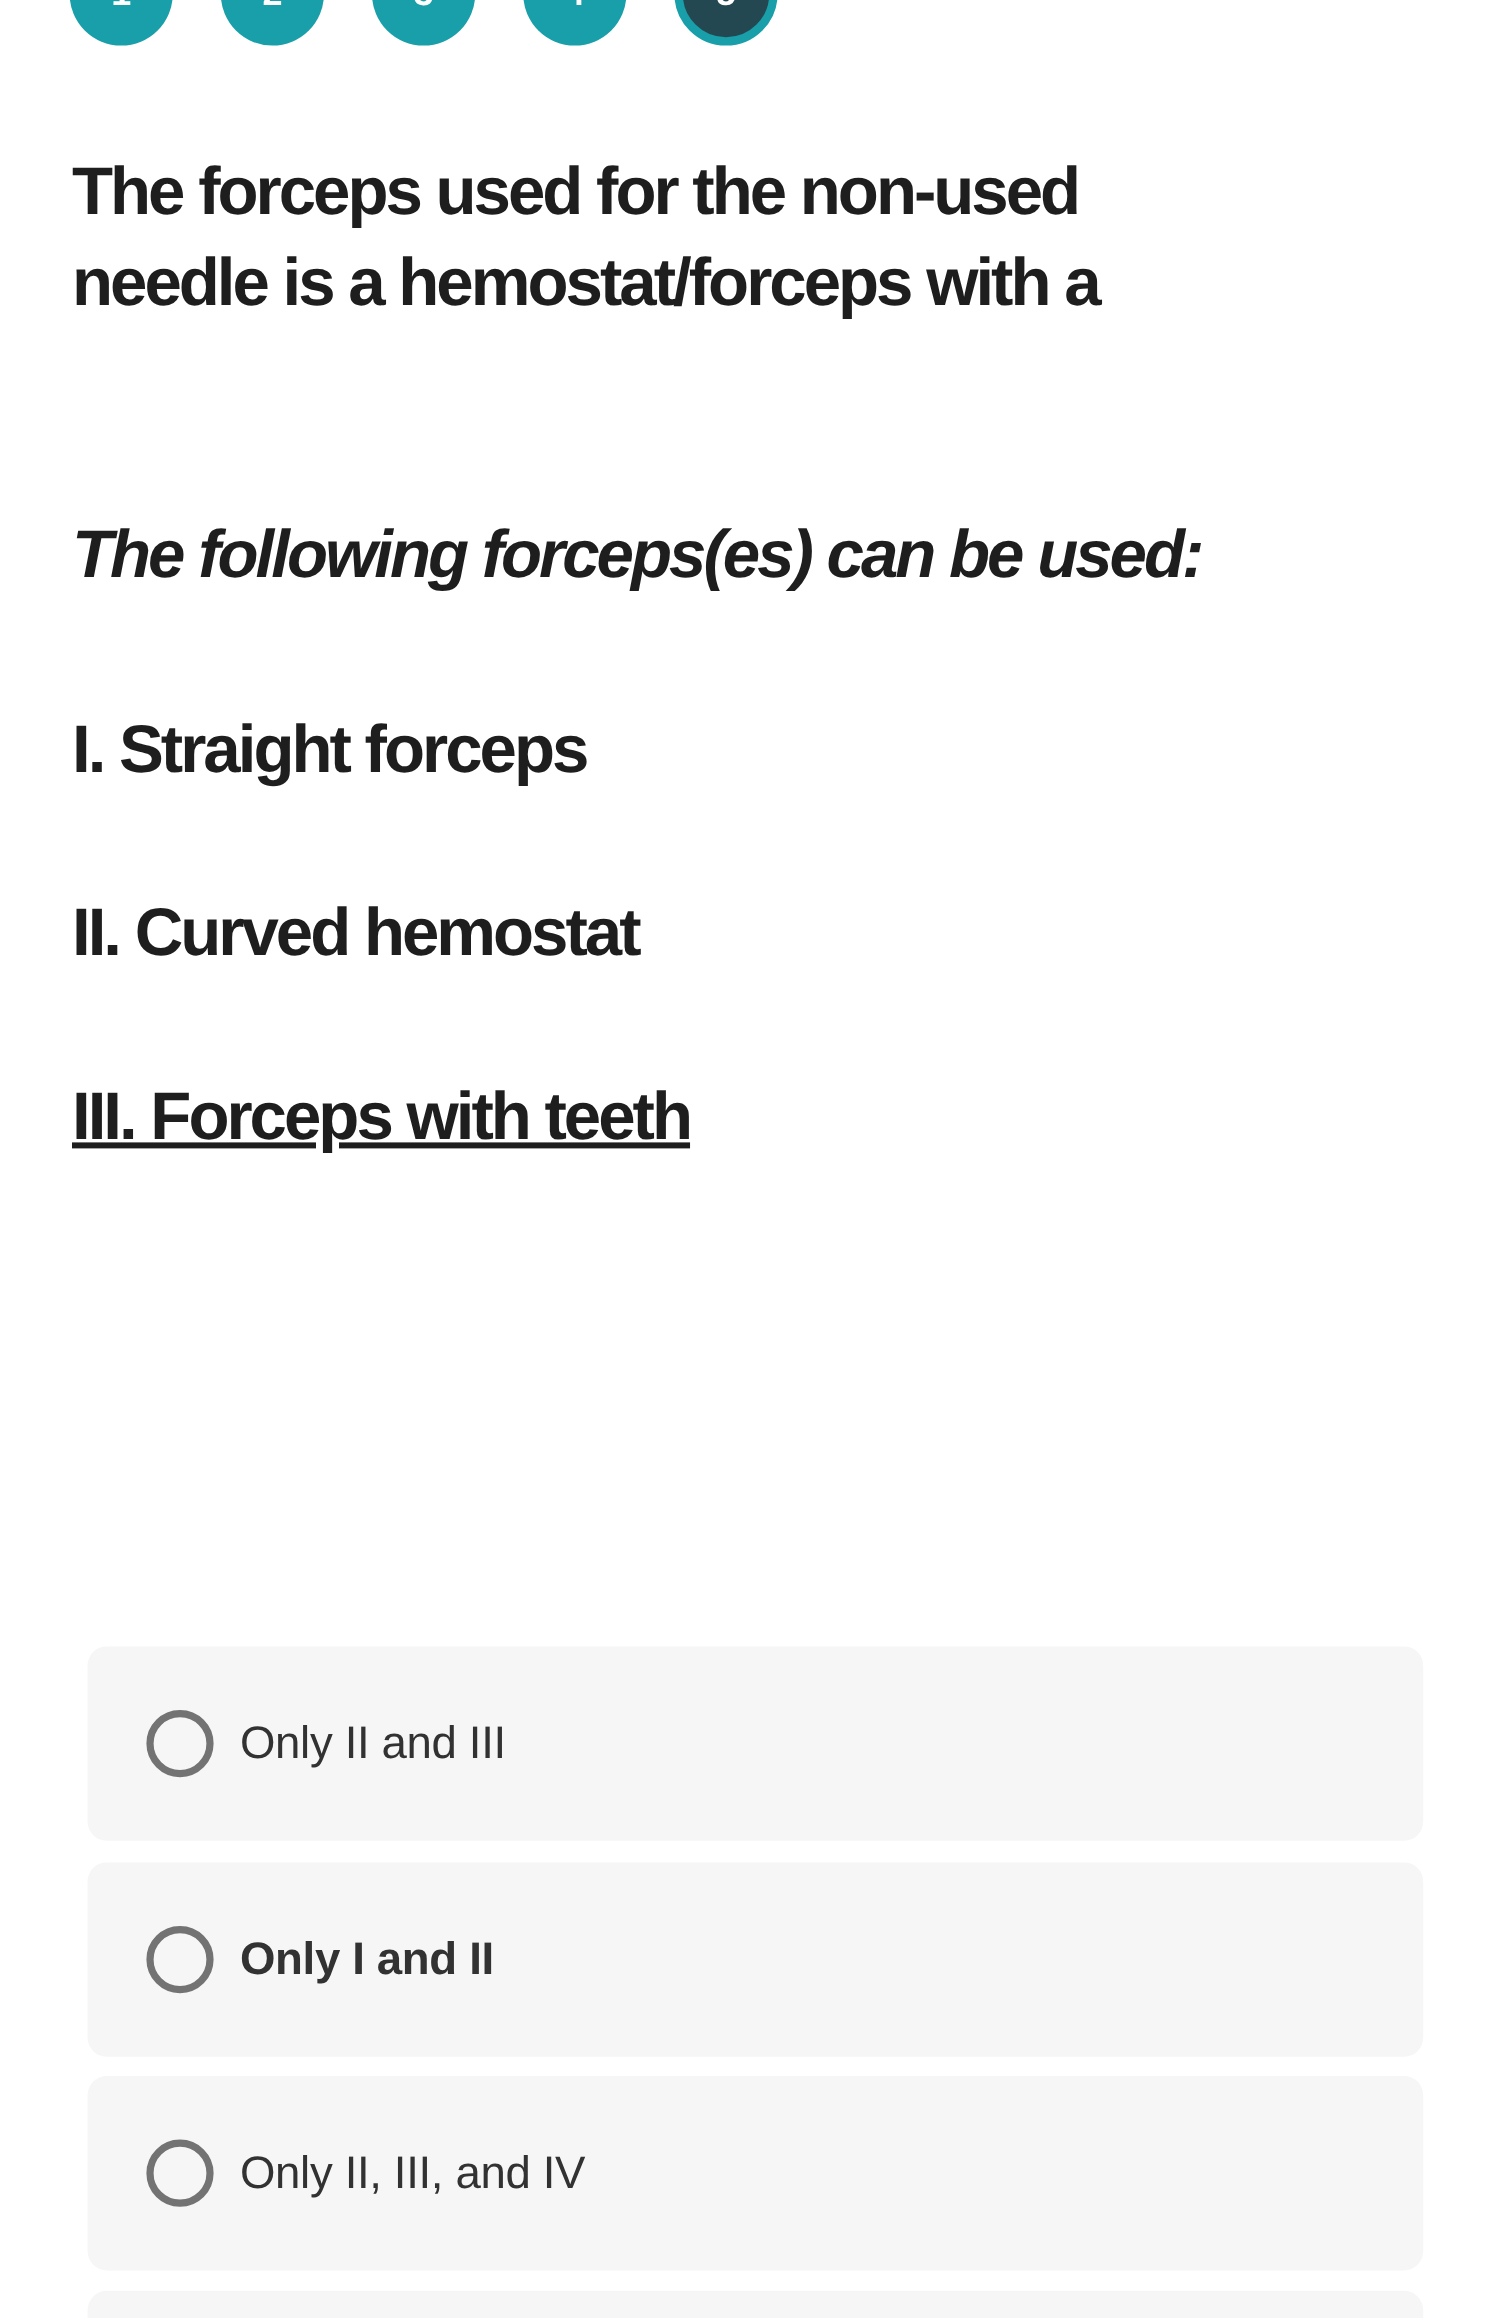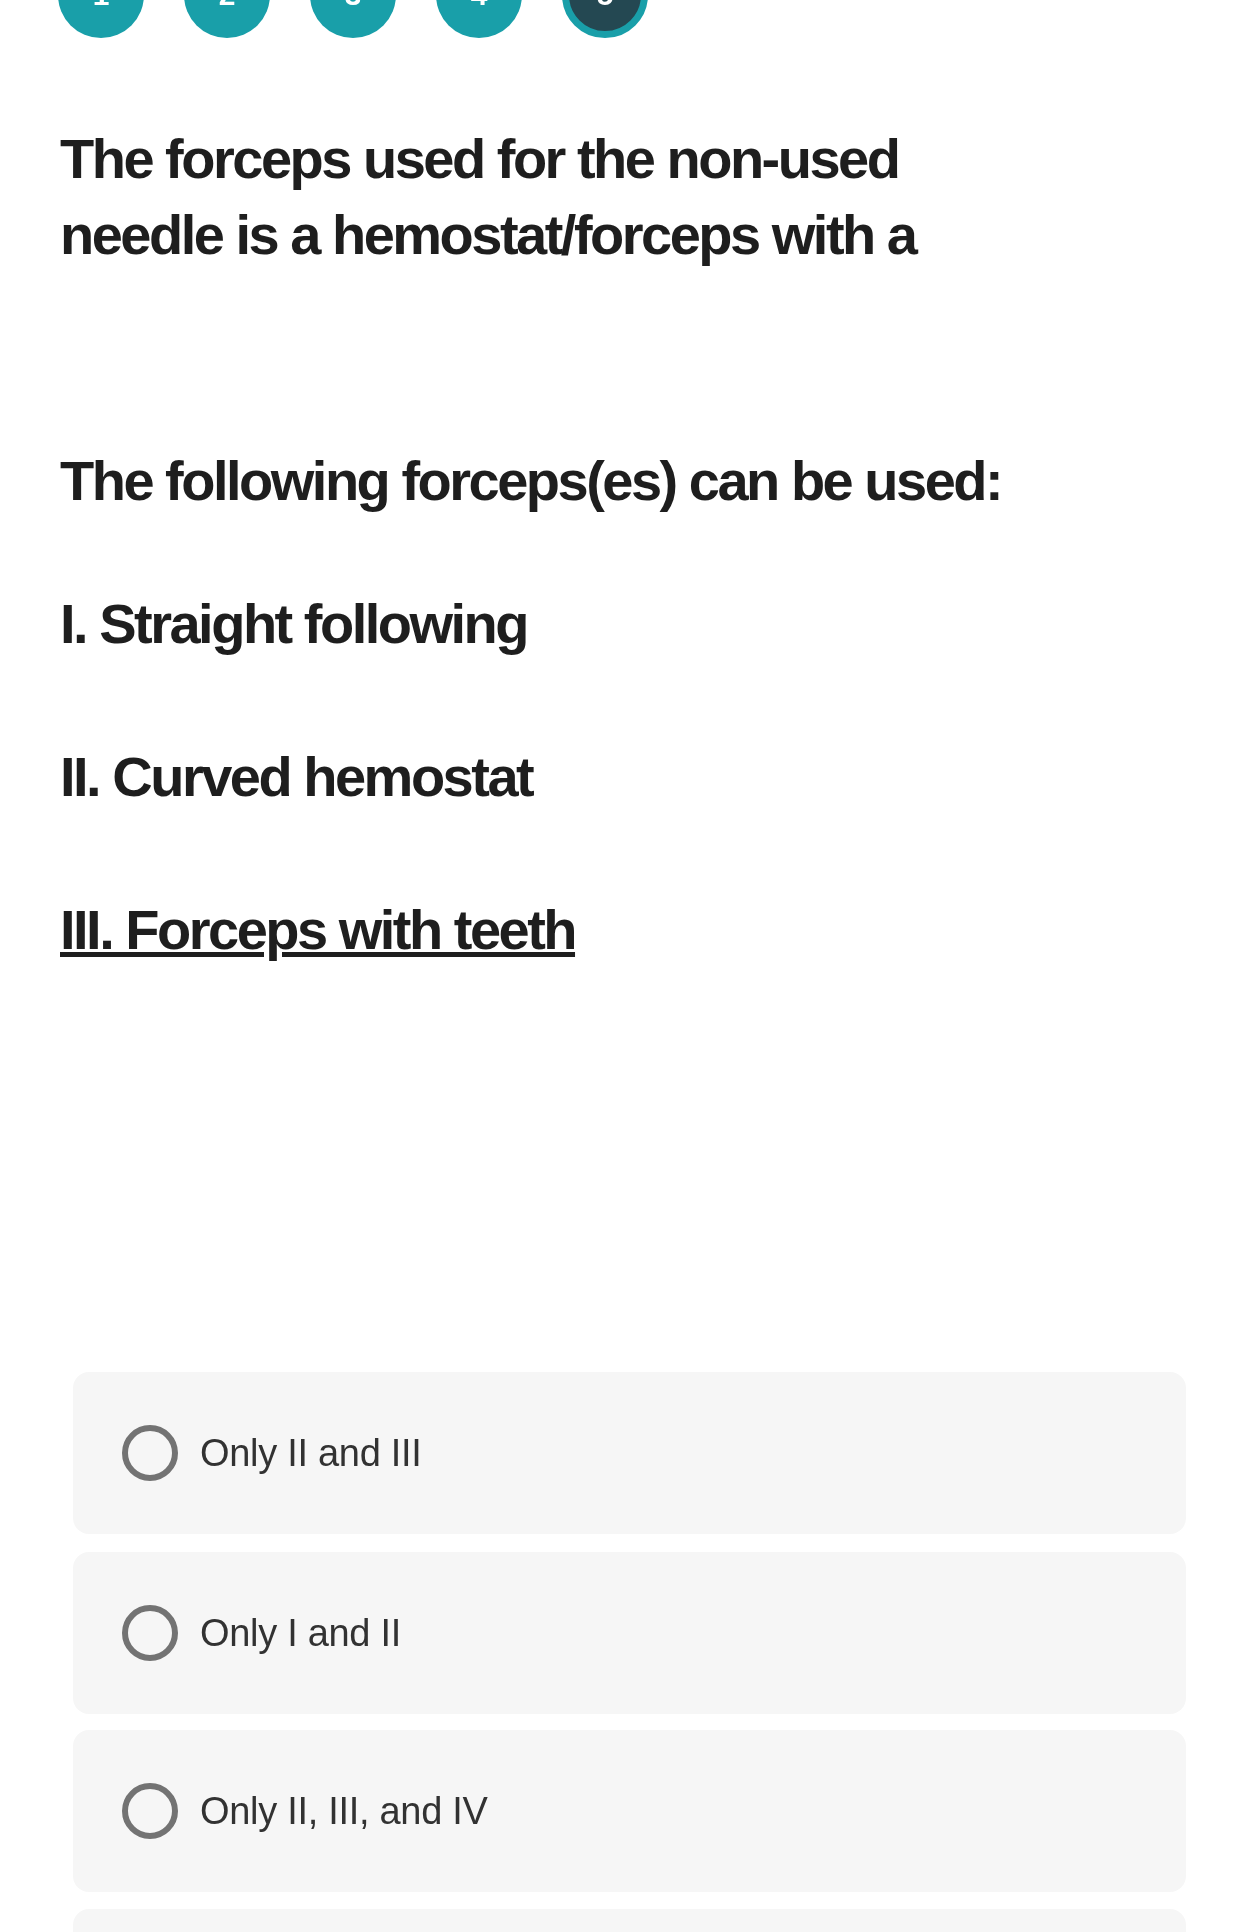--- a/index.html
+++ b/index.html
@@ -45,40 +45,40 @@
   
   .q-p1 { position: absolute; top: 121px; left: 60px; }
   .q-line, .q-p2, .statement {
     font-size: 56px;
     font-weight: 700;
     line-height: 76px;
     letter-spacing: -2.5px;
     color: #1e1e1e;
     white-space: nowrap;
   }
-  .q-p2 { position: absolute; top: 443px; left: 60px; }
+  .q-p2 { position: absolute; top: 424px; left: 60px; font-style: italic; }
   .statement { position: absolute; left: 60px; }
   .statement-1 { top: 586px; }
   .statement-2 { top: 739px; }
   .statement-3 { top: 892px; text-decoration: underline; }
   .statement-4 { top: 1045px; }
 
   
   .card {
     position: absolute;
     left: 73px;
     width: 1113px;
     height: 162px;
     background: #f6f6f6;
     border-radius: 16px;
     cursor: pointer;
   }
   .card-1 { top: 1192px; }
   .card-2 { top: 1372px; }
-  .card-3 { top: 1552px; }
+  .card-3 { top: 1552px; font-weight: bold; }
   .card-4 { top: 1730px; text-align: right; }
   .card-5 { top: 1909px; }
 
   .opt-row {
     display: flex;
     align-items: center;
     height: 100%;
     padding-left: 49px;
   }
   .radio {
@@ -120,21 +120,21 @@
     </div>
   </div>
 
   <div class="q-p1">
     <div class="q-line">The forceps used for the non-used</div>
     <div class="q-line">needle is a hemostat/forceps with a</div>
   </div>
 
   <div class="q-p2">The following forceps(es) can be used:</div>
 
-  <div class="statement statement-1">I. Straight following</div>
+  <div class="statement statement-1">I. Straight forceps</div>
   <div class="statement statement-2">II. Curved hemostat</div>
   <div class="statement statement-3">III. Forceps with teeth</div>
 
 
   <div class="card card-2">
     <div class="opt-row">
       <span class="radio"></span>
       <span class="opt-label">Only II and III</span>
     </div>
   </div>

